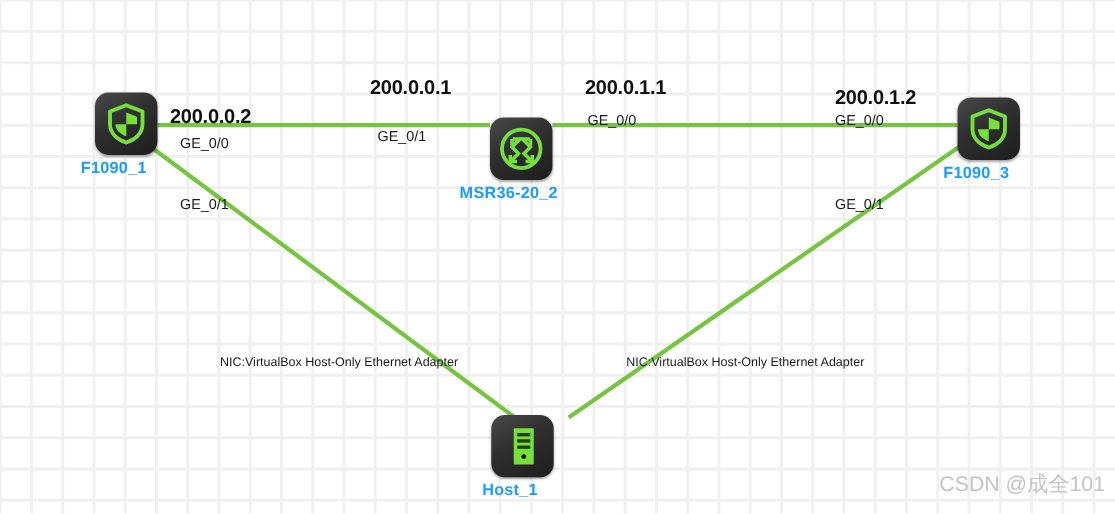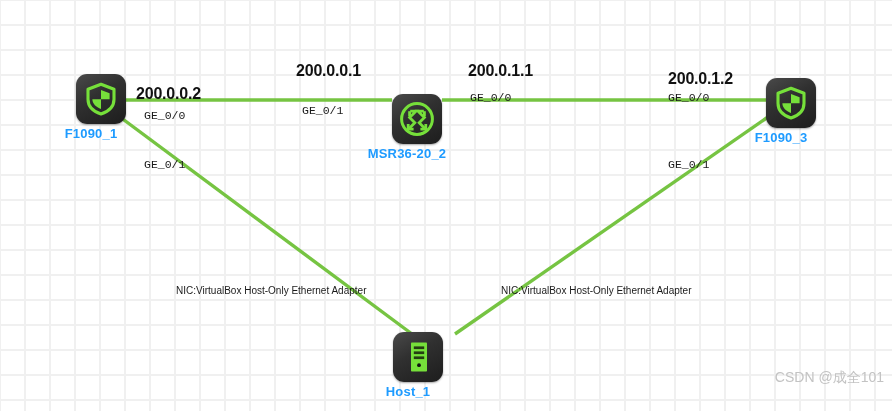--- a/index.html
+++ b/index.html
@@ -74,35 +74,34 @@
     color: #111111;
     font-size: 16px;
     font-weight: bold;
     letter-spacing: -0.2px;
   }
   .if-label {
     position: absolute;
     white-space: nowrap;
     color: #1a1a1a;
     font-size: 11.5px;
-    font-family: Liberation Mono, monospace;
   }
   .nic-label {
     position: absolute;
     white-space: nowrap;
     color: #1a1a1a;
     font-size: 10px;
   }
 
   .watermark {
     position: absolute;
     right: 8px;
-    bottom: 24px;
+    bottom: 12px;
     color: #c3c3c3;
-    font-size: 14px;
+    font-size: 17px;
     white-space: nowrap;
   }
 </style>
 </head>
 <body>
 
 <div id="canvas">
 
   <svg id="links" viewBox="0 0 892 411">
       <line x1="126" y1="100" x2="392" y2="100" stroke="#76c442" stroke-width="3.4"></line>

